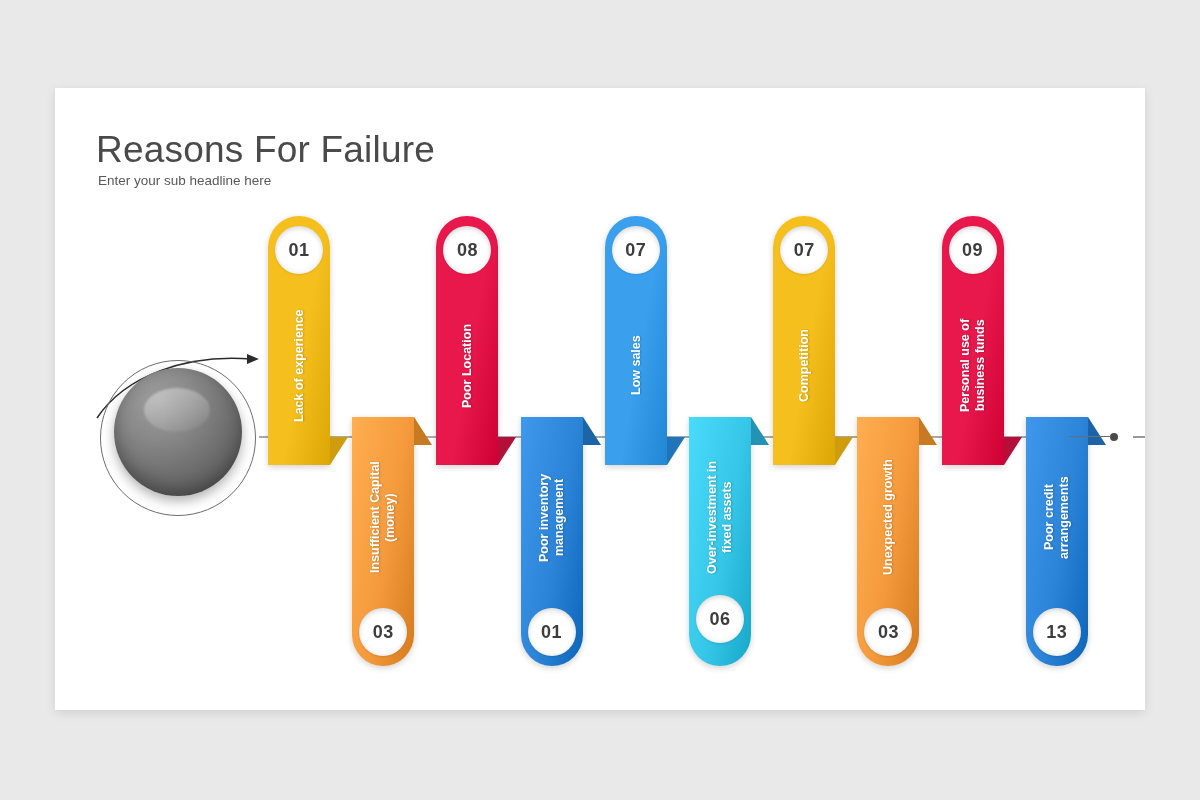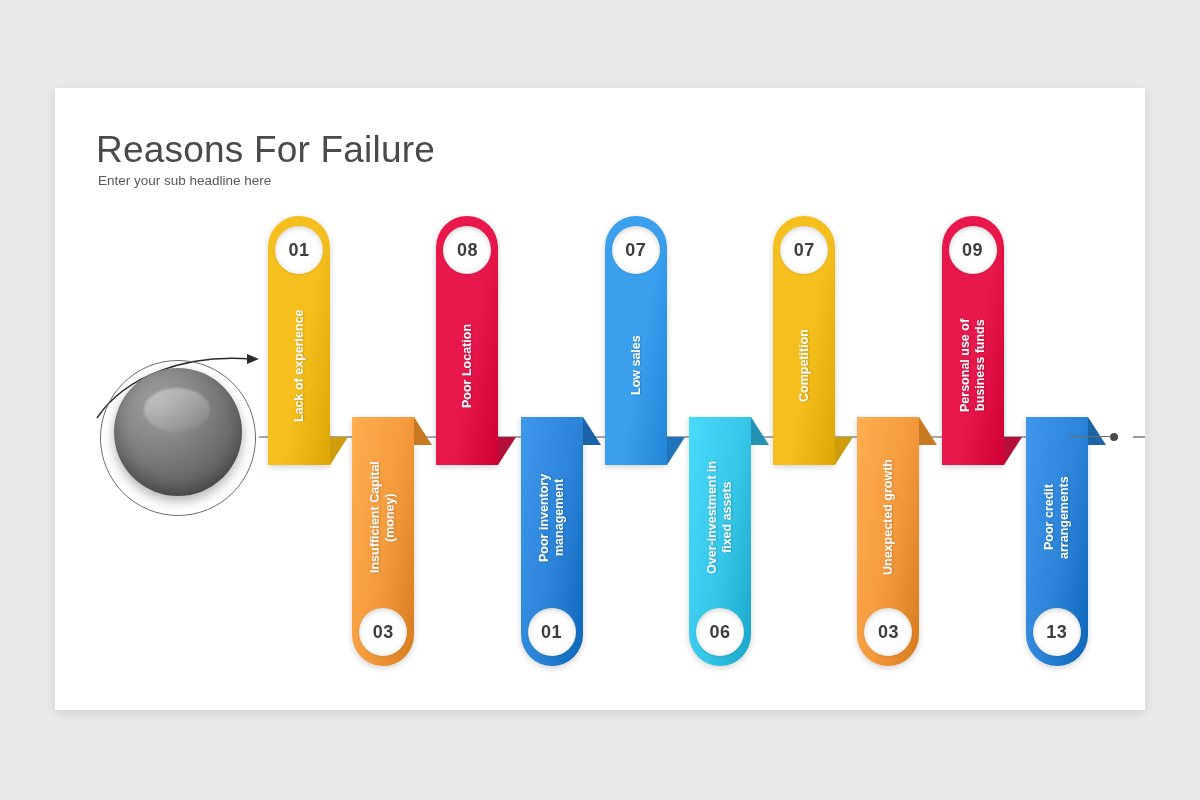--- a/index.html
+++ b/index.html
@@ -173,21 +173,21 @@
         <div class="ribbon top" style="left: 549.8px; top: 128px; height: 249px;">
           <div class="body" style="height: 249px; background: linear-gradient(100deg, rgb(58, 160, 238) 0%, rgb(58, 160, 238) 55%, rgb(33, 135, 213) 100%);"></div>
           <div class="fold" style="top: 221px; border-left-color: rgb(31, 116, 186);"></div>
           <div class="vtext" style="top: 66px; height: 167px;">Low sales</div>
           <div class="num" style="top: 10px;">07</div>
         </div>
         <div class="ribbon bot" style="left: 634px; top: 329px; height: 249px;">
           <div class="body" style="height: 249px; background: linear-gradient(100deg, rgb(73, 218, 252) 0%, rgb(53, 198, 232) 55%, rgb(22, 167, 201) 100%);"></div>
           <div class="fold" style="border-left-color: rgb(34, 147, 181);"></div>
           <div class="vtext" style="top: 16px; height: 169px;">Over-investment in<br>fixed assets</div>
-          <div class="num" style="top: 191px;">06</div>
+          <div class="num" style="top: 178px;">06</div>
         </div>
         <div class="ribbon top" style="left: 718.2px; top: 128px; height: 249px;">
           <div class="body" style="height: 249px; background: linear-gradient(100deg, rgb(245, 192, 30) 0%, rgb(245, 192, 30) 55%, rgb(220, 167, 5) 100%);"></div>
           <div class="fold" style="top: 221px; border-left-color: rgb(207, 156, 13);"></div>
           <div class="vtext" style="top: 66px; height: 167px;">Competition</div>
           <div class="num" style="top: 10px;">07</div>
         </div>
         <div class="ribbon bot" style="left: 802.4px; top: 329px; height: 249px;">
           <div class="body" style="height: 249px; background: linear-gradient(100deg, rgb(255, 174, 80) 0%, rgb(244, 154, 60) 55%, rgb(213, 123, 29) 100%);"></div>
           <div class="fold" style="border-left-color: rgb(200, 122, 34);"></div>

